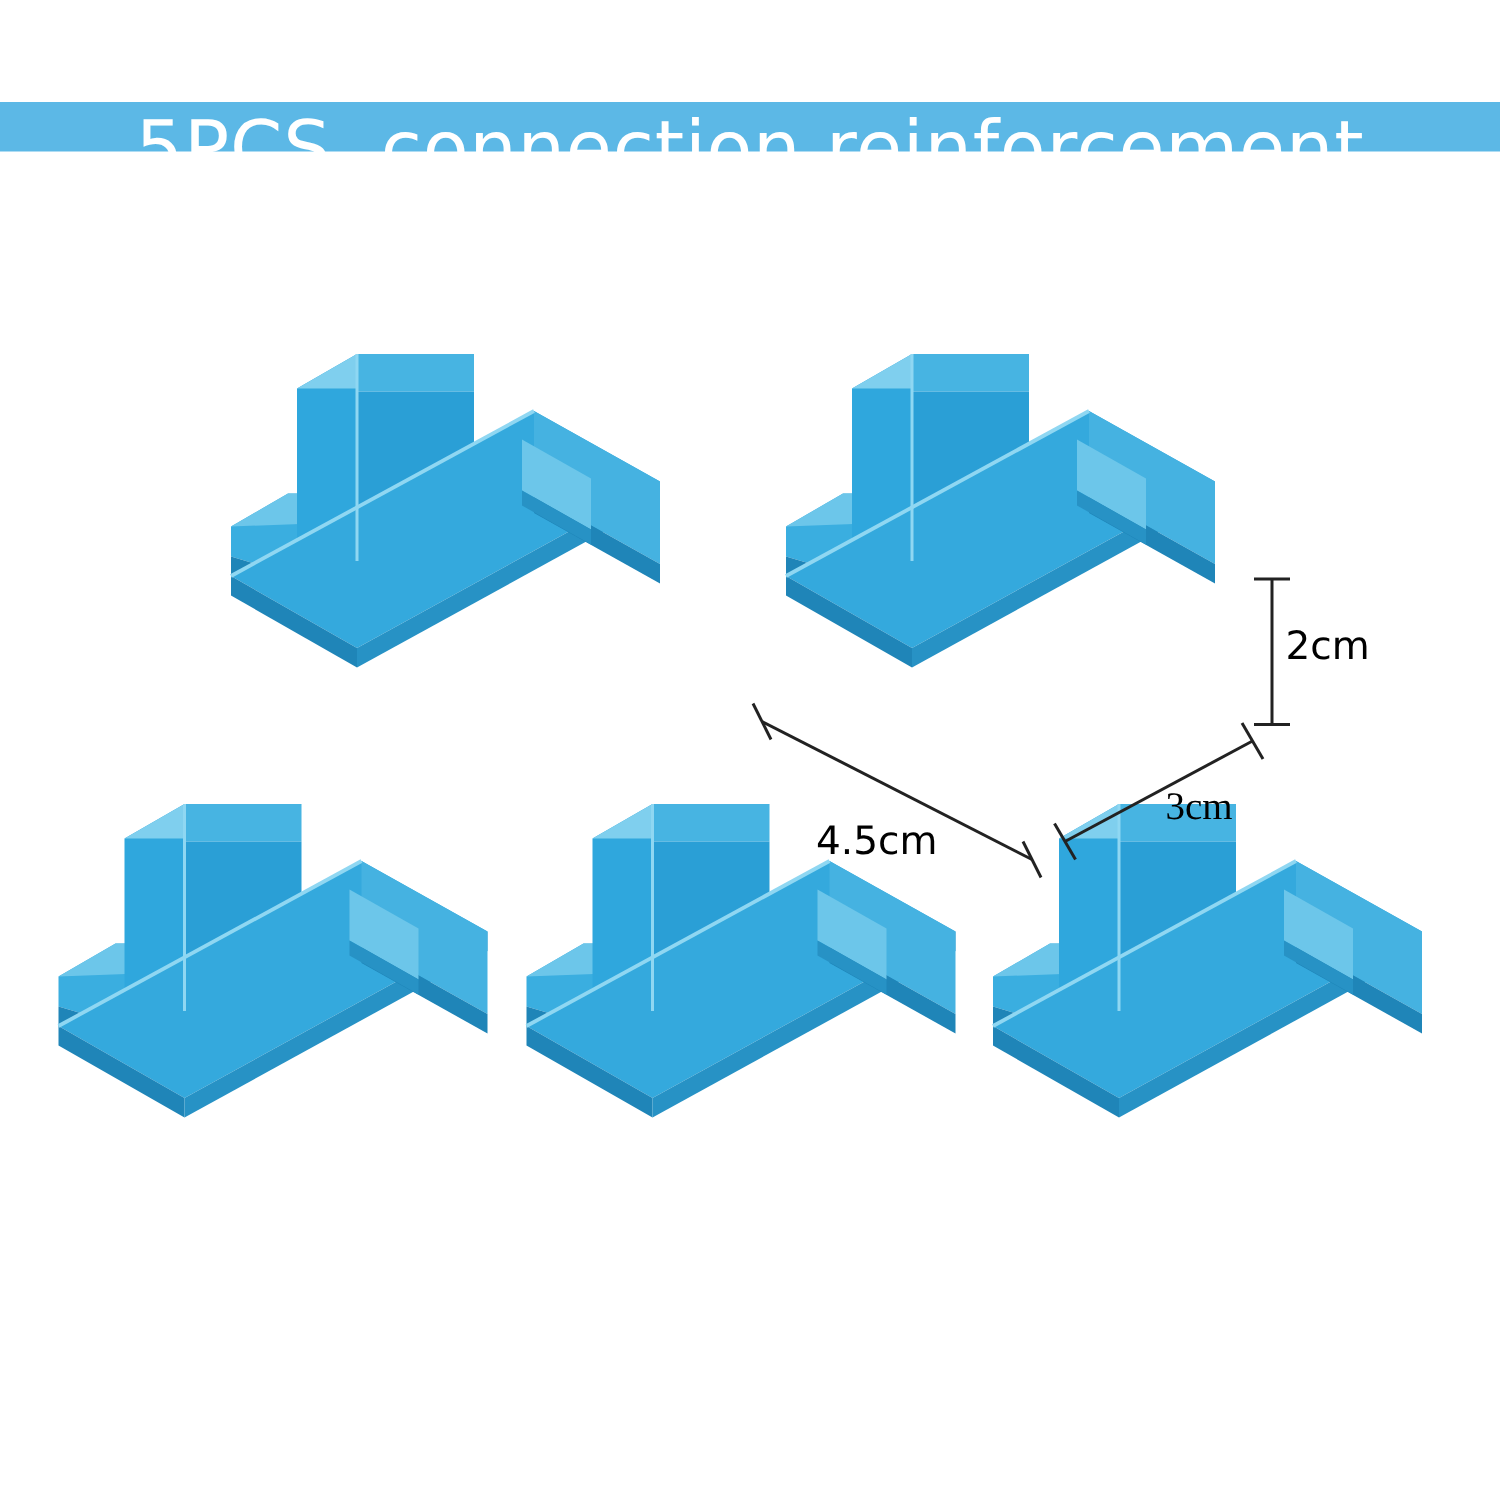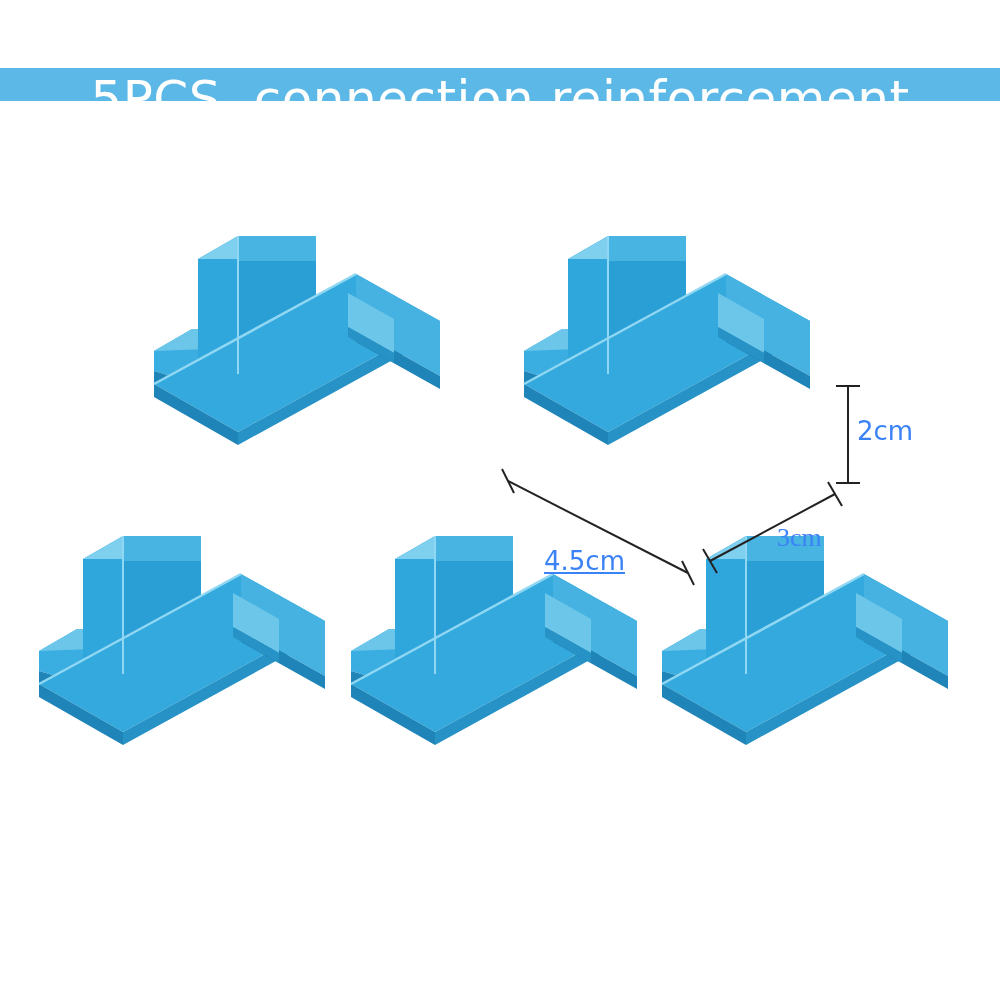--- a/index.html
+++ b/index.html
@@ -61,28 +61,28 @@
   #dims {
     position: absolute;
     left: 480px;
     top: 160px;
     width: 420px;
     height: 360px;
     pointer-events: none;
   }
   .dim-label {
     position: absolute;
-    color: #3b82f6;
+    color: #000000;
     font-size: 26px;
     font-family: "DejaVu Sans", sans-serif;
     white-space: nowrap;
   }
   #label-2cm  { left: 377px; top: 155px; }
   #label-3cm  { left: 297px; top: 262px; font-family: Liberation Serif, serif; }
-  #label-45cm { left: 64px;  top: 285px; text-decoration: underline; }
+  #label-45cm { left: 64px;  top: 285px; }
 </style>
 </head>
 <body>
 
 <div id="page">
 
   <div id="banner">
     <span id="banner-title">5PCS  connection reinforcement</span>
   </div>
 

